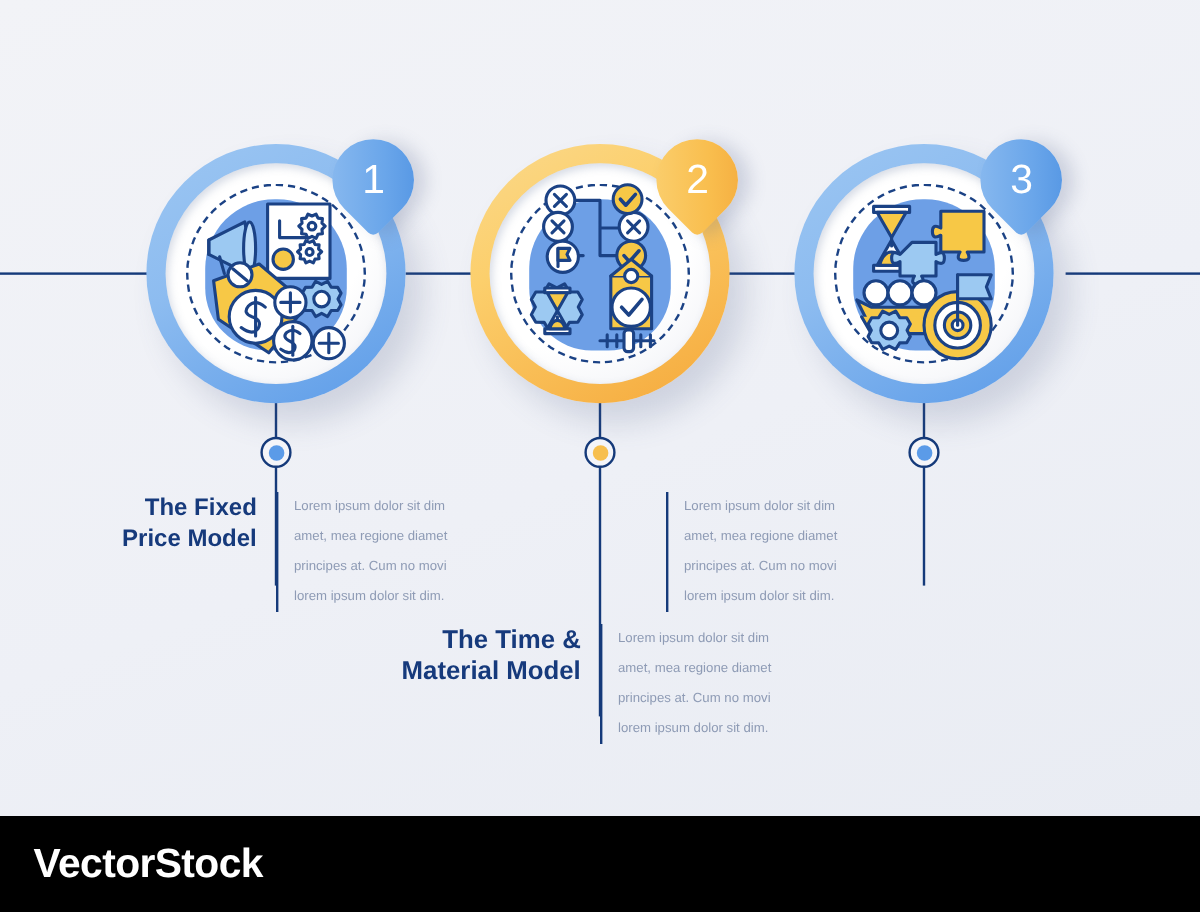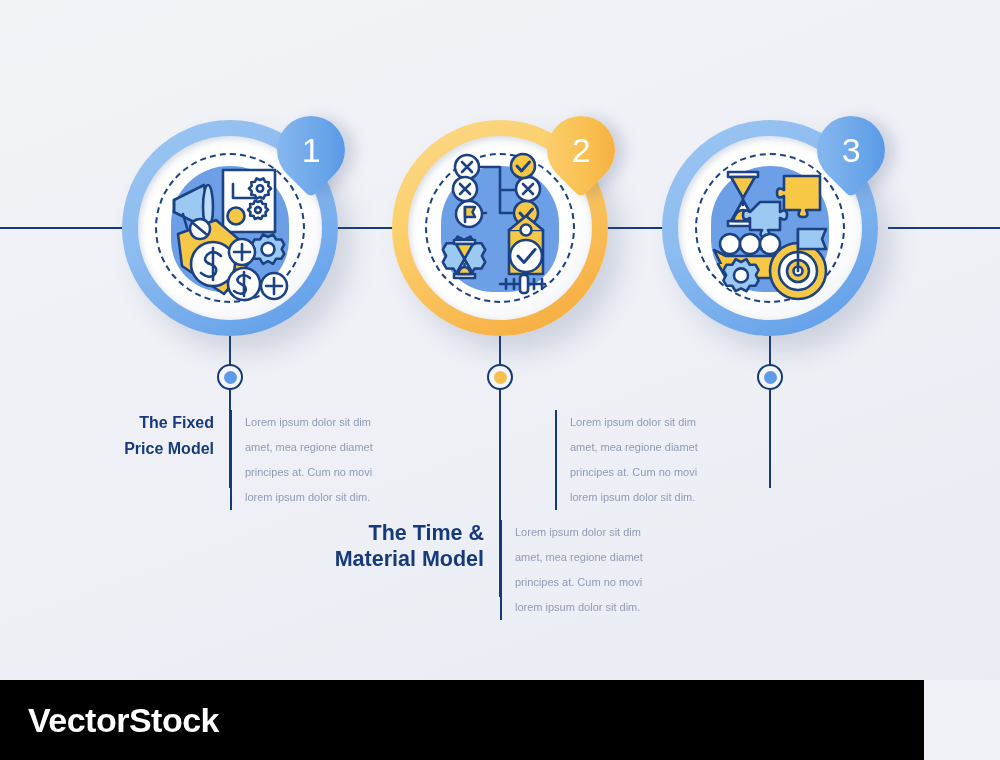--- a/index.html
+++ b/index.html
@@ -112,21 +112,21 @@
     border-radius: 50%;
   }
   .dot.blue i { background: #5b9be8; }
   .dot.gold i { background: #f7bf4e; }
 
   
   .block { position: absolute; display: flex; align-items: flex-start; }
   .block .title {
     color: #163a7c;
     font-weight: bold;
-    font-size: 16px;
+    font-size: 20px;
     line-height: 26px;
     text-align: right;
     padding-right: 16px;
     white-space: pre-line;
   }
   .block .title.wide { font-size: 21.5px; }
   .block .divider {
     width: 2px;
     background: #153a7a;
     align-self: stretch;
@@ -135,21 +135,21 @@
     color: #8e9bb5;
     font-size: 11px;
     line-height: 25px;
     padding-left: 13px;
     white-space: pre-line;
   }
 
   
   .footer {
     position: absolute; left: 0; top: 680px;
-    width: 924px; height: 80px;
+    width: 1000px; height: 80px;
     background: #000000;
     display: flex; align-items: center;
     justify-content: space-between;
     padding: 4px 28px;
   }
   .footer .brand {
     color: #ffffff;
     font-size: 34px;
     font-weight: bold;
     letter-spacing: -.5px;

